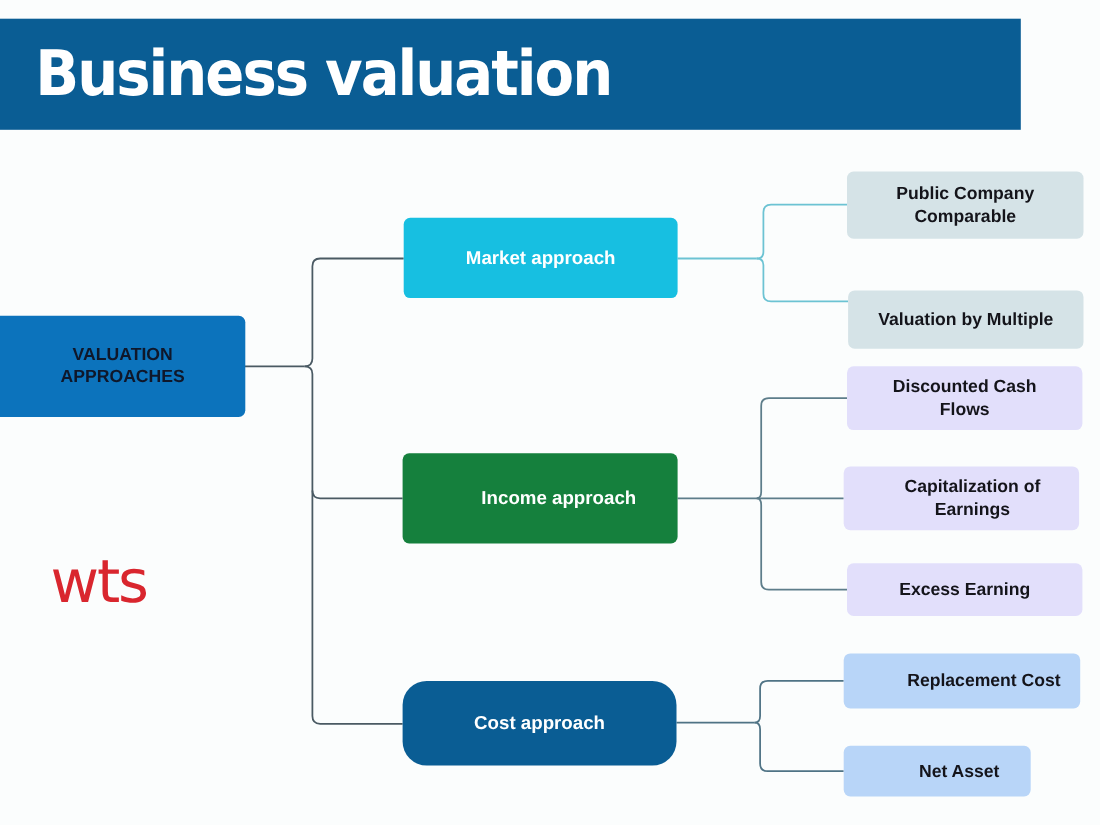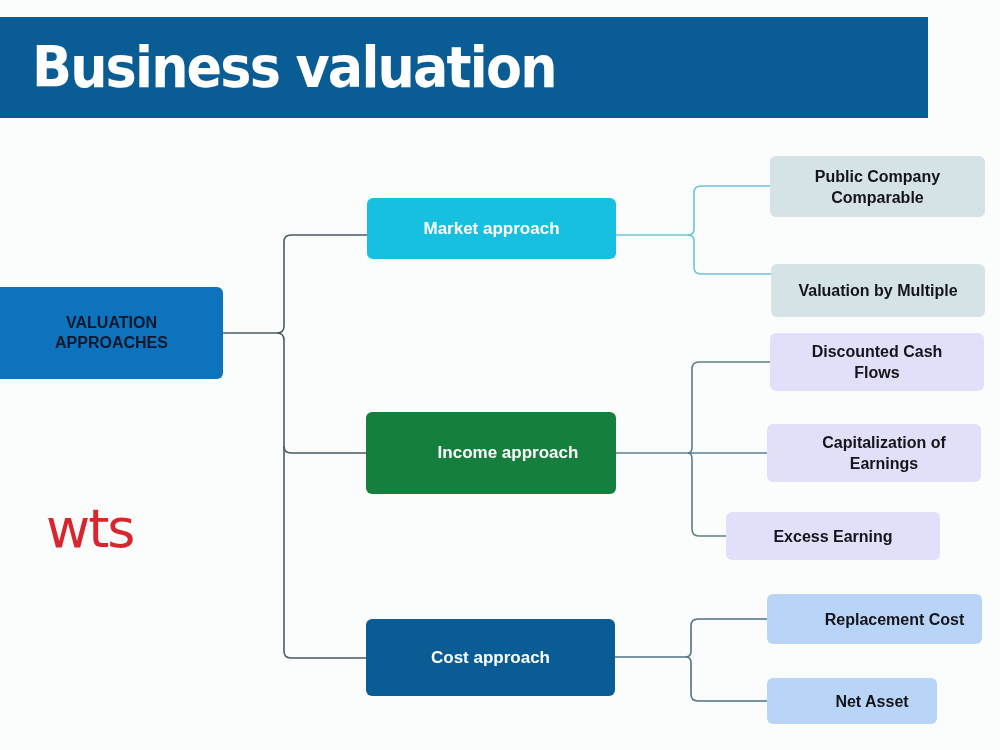--- a/index.html
+++ b/index.html
@@ -19,23 +19,23 @@
       transform: scaleX(0.92); transform-origin: left center;
       line-height: 72px;
     }
     .node {
       position: absolute; display: flex; align-items: center; justify-content: center;
       text-align: center; border-radius: 6px; box-sizing: border-box;
       font-weight: bold;
     }
     .root { left: 0; top: 287px; width: 223px; height: 92px; background: #0c73bc; color: #0f172a; font-size: 16px; line-height: 20px; border-radius: 0 6px 6px 0; }
     .approach { color: #fff; font-size: 17px; }
-    .market { left: 367px; top: 198px; width: 249px; height: 61px; background: #17bfe1; }
+    .market { left: 367px; top: 198px; width: 249px; height: 73px; background: #17bfe1; }
     .income { left: 366px; top: 412px; width: 250px; height: 82px; background: #15803d; padding-left: 34px; }
-    .cost   { left: 366px; top: 619px; width: 249px; height: 77px; background: #0a5d94; }
+    .cost   { left: 366px; top: 619px; width: 249px; height: 77px; background: #0a5d94; border-radius: 22px; }
     .leaf { color: #14141a; font-size: 16px; line-height: 21px; }
     .leaf-market { background: #d5e3e7; }
     .leaf-income { background: #e2dffb; }
     .leaf-cost   { background: #b8d5f8; padding-left: 40px; }
     .logo {
       position: absolute; left: 46px; top: 494px;
       font-family: "DejaVu Sans", sans-serif; font-size: 54px; color: #d9262e;
       letter-spacing: -2px; line-height: 70px;
     }
     svg.connectors { position: absolute; left: 0; top: 0; }
@@ -107,21 +107,21 @@
     <div>Discounted Cash</div>
     <div>Flows</div>
   </div>
 </div>
 <div class="node leaf leaf-income" style="left:767px;top:424px;width:214px;height:58px;padding-left:20px;">
   <div>
     <div>Capitalization of</div>
     <div>Earnings</div>
   </div>
 </div>
-<div class="node leaf leaf-income" style="left:726px;top:512px;width:214px;height:48px;">
+<div class="node leaf leaf-income" style="left:770px;top:512px;width:214px;height:48px;">
   <span>Excess Earning</span>
 </div>
 
 <div class="node leaf leaf-cost" style="left:767px;top:594px;width:215px;height:50px;">
   <span>Replacement Cost</span>
 </div>
 <div class="node leaf leaf-cost" style="left:767px;top:678px;width:170px;height:46px;">
   <span>Net Asset</span>
 </div>
 

